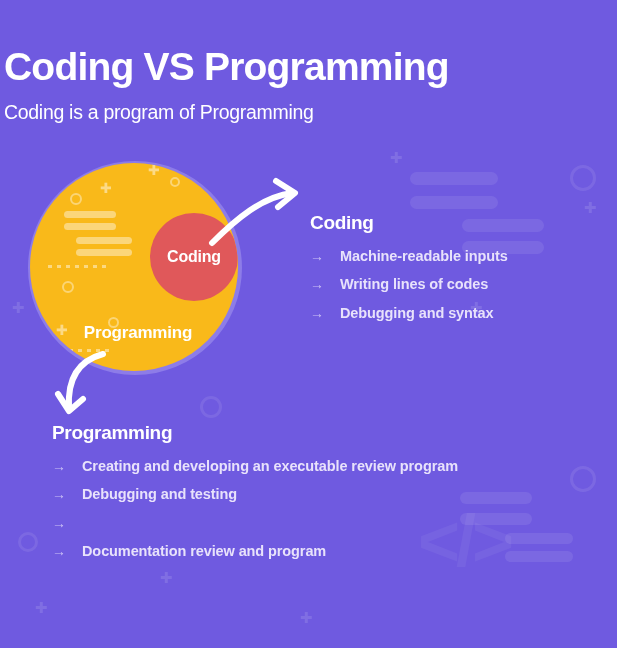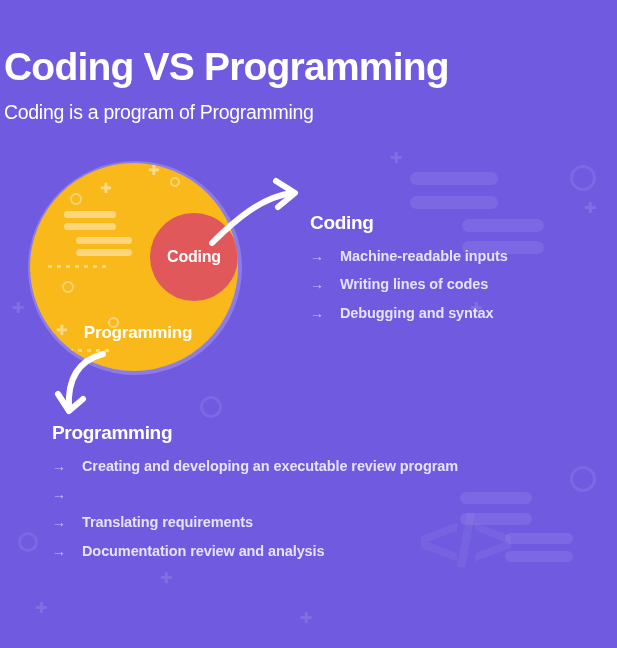--- a/index.html
+++ b/index.html
@@ -280,25 +280,25 @@
 
   <div class="block block-prog">
     <div class="block-head">Programming</div>
 
     <div class="item">
       <span class="item-arrow">→</span>
       <span class="item-text">Creating and developing an executable review program</span>
     </div>
     <div class="item">
       <span class="item-arrow">→</span>
-    </div>
-    <div class="item">
-      <span class="item-arrow">→</span>
-      <span class="item-text">Translating requirements</span>
-    </div>
-    <div class="item">
-      <span class="item-arrow">→</span>
-      <span class="item-text">Documentation review and analysis</span>
+      <span class="item-text">Debugging and testing</span>
+    </div>
+    <div class="item">
+      <span class="item-arrow">→</span>
+    </div>
+    <div class="item">
+      <span class="item-arrow">→</span>
+      <span class="item-text">Documentation review and program</span>
     </div>
   </div>
 
 
 </div>
 
 </body></html>

